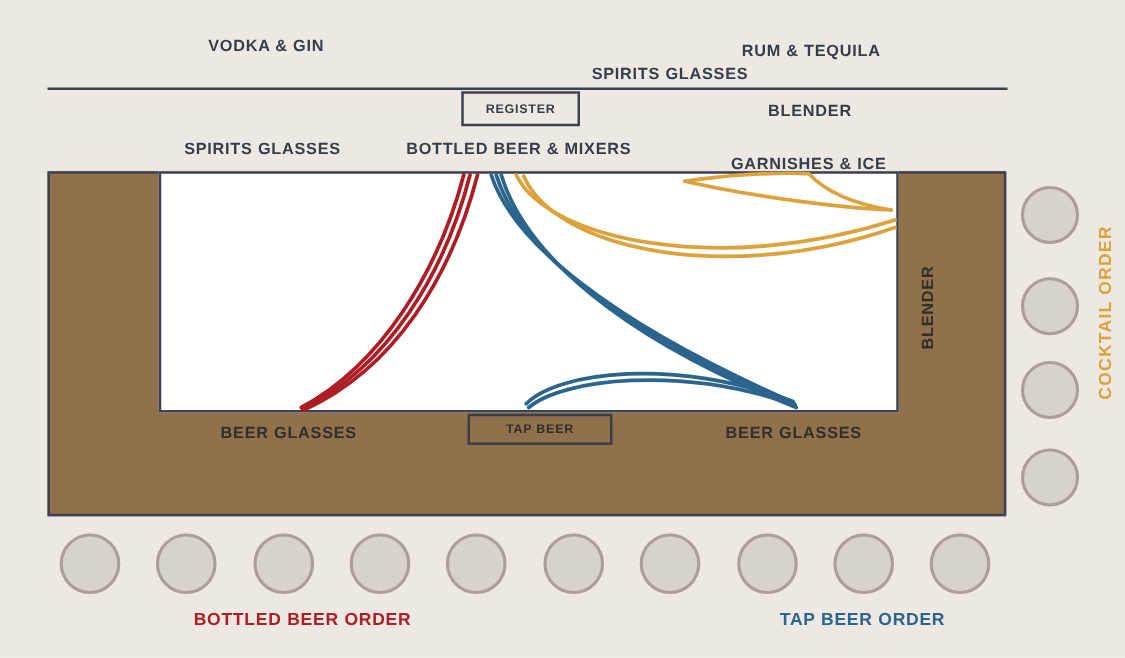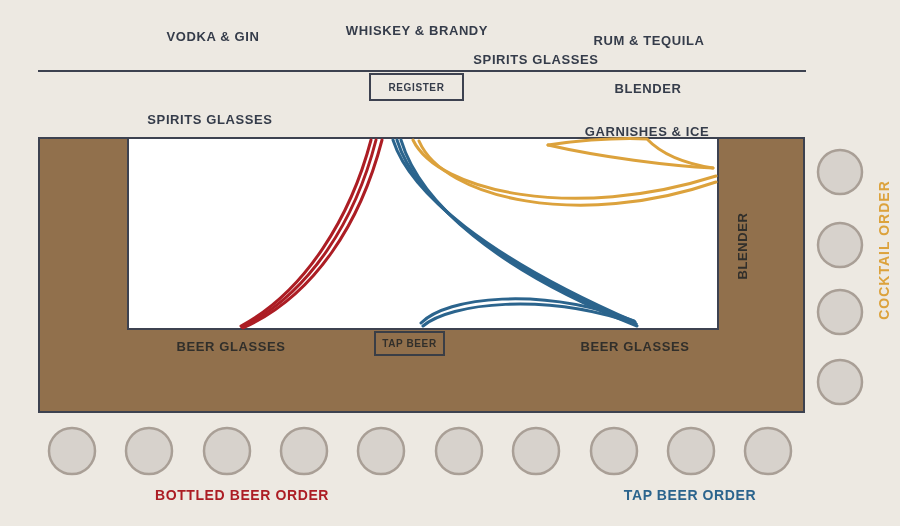--- a/index.html
+++ b/index.html
@@ -20,44 +20,44 @@
   .lbl.gold{color:var(--gold);font-size:14px;letter-spacing:1px;}
   .rail-line{position:absolute;left:38px;top:70px;width:768px;height:2px;background:var(--outline);}
   .bar{position:absolute;left:38px;top:137px;width:767px;height:276px;
     background:var(--bar);border:2px solid var(--outline);box-sizing:border-box;}
   .workspace{position:absolute;left:127px;top:137px;width:592px;height:193px;
     background:var(--workspace);border:2px solid var(--outline);box-sizing:border-box;}
   .box{position:absolute;border:2px solid var(--outline);box-sizing:border-box;
     display:flex;align-items:center;justify-content:center;
     font-size:10px;font-weight:bold;letter-spacing:.6px;color:var(--ink);background:transparent;}
   .register-box{left:369px;top:73px;width:95px;height:28px;background:var(--background);}
-  .tapbeer-box{left:374px;top:331px;width:71px;height:25px;color:var(--ink_on_bar);border-color:#3A3E46;}
+  .tapbeer-box{left:374px;top:331px;width:116px;height:25px;color:var(--ink_on_bar);border-color:#3A3E46;}
   svg.overlay{position:absolute;left:0;top:0;}
   .flow{fill:none;stroke-width:3;stroke-linecap:round;}
   .flow.red{stroke:var(--red);}
   .flow.blue{stroke:var(--blue);}
   .flow.gold{stroke:var(--gold);}
   .seat{fill:var(--seat_fill);stroke:var(--seat_stroke);stroke-width:2.5;}
 </style>
 </head>
 <body>
 
 <div class="stage">
 
   <div class="lbl" style="left:213px;top:36px">VODKA &amp; GIN</div>
-  <div class="lbl" style="left:417px;top:30px">WHISKEY &amp; BRANDY</div>
   <div class="lbl" style="left:649px;top:40px">RUM &amp; TEQUILA</div>
   <div class="lbl" style="left:536px;top:59px">SPIRITS GLASSES</div>
 
   <div class="rail-line"></div>
 
   <div class="box register-box">REGISTER</div>
   <div class="lbl" style="left:648px;top:88px">BLENDER</div>
 
   <div class="lbl" style="left:210px;top:119px">SPIRITS GLASSES</div>
+  <div class="lbl" style="left:415px;top:119px">BOTTLED BEER &amp; MIXERS</div>
   <div class="lbl" style="left:647px;top:131px">GARNISHES &amp; ICE</div>
 
   <div class="bar"></div>
   <div class="workspace"></div>
 
   <svg class="overlay" width="900" height="526" viewBox="0 0 900 526">
 
     <g>
       <path class="flow red" d="M 241 326 C 306 291, 351 216, 371 140"></path>
       <path class="flow red" d="M 242 327 C 311 293, 356 218, 376 140"></path>

